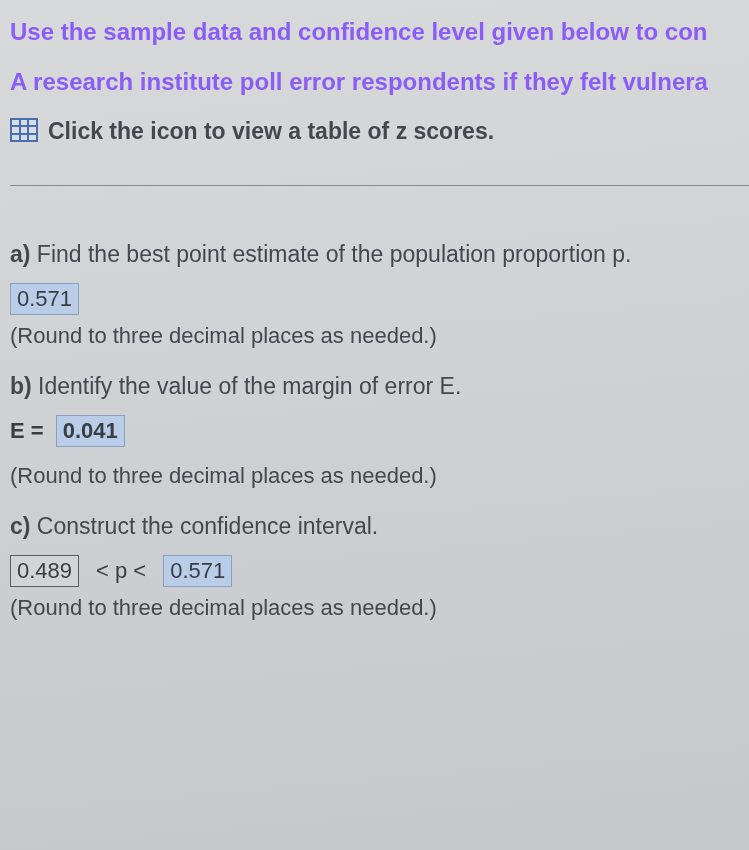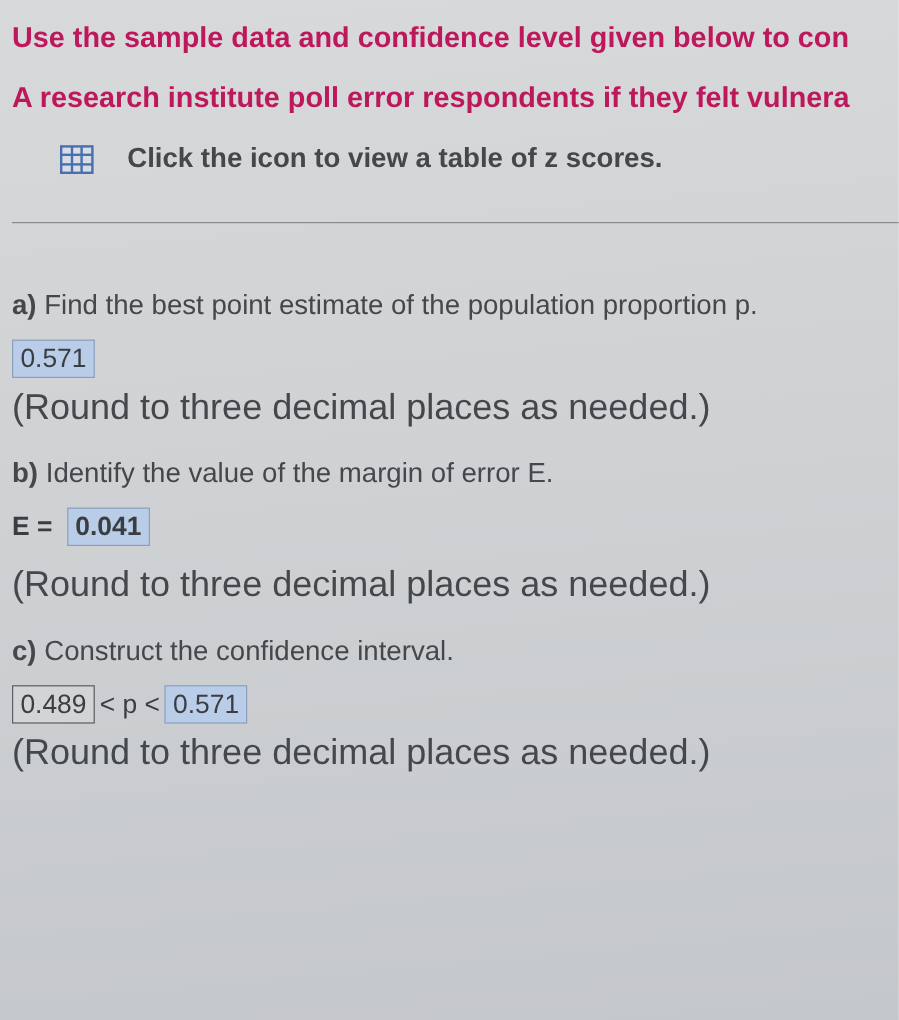--- a/index.html
+++ b/index.html
@@ -12,30 +12,29 @@
       overflow: hidden;
       color: #3a3d42;
       position: relative;
     }
     .content {
       padding: 18px 0 0 10px;
     }
     .intro-line {
       font-size: 24px;
       font-weight: bold;
-      color: #be185d;
+      color: #8b5cf6;
       margin-bottom: 22px;
       white-space: nowrap;
     }
     .icon-row {
       display: flex;
-      align-items: flex-end;
-      gap: 28px;
+      align-items: flex-start;
+      gap: 10px;
       margin-bottom: 40px;
-      margin-left: 40px;
     }
     .table-icon {
       width: 28px;
       height: 24px;
       background: #4a6fb0;
       display: grid;
       grid-template-columns: repeat(3, 1fr);
       grid-template-rows: repeat(3, 1fr);
       gap: 2px;
       padding: 2px;
@@ -79,31 +78,31 @@
       font-size: 22px;
       color: #3a3d42;
       margin-bottom: 8px;
       font-weight: bold;
     }
     .answer-row .eq {
       display: inline-block;
       margin-right: 6px;
     }
     .hint {
-      font-size: 30px;
+      font-size: 22px;
       color: #44474c;
       margin-bottom: 24px;
     }
     .ci-row {
       font-size: 22px;
       color: #3a3d42;
       margin-bottom: 8px;
       display: flex;
       align-items: center;
-      gap: 4px;
+      gap: 17px;
     }
     .input-box {
       display: inline-block;
       border: 1.5px solid #5a5d62;
       background: #d2d4d6;
       padding: 2px 6px;
       font-size: 22px;
       color: #3a3d42;
     }
     .input-box.highlight {

